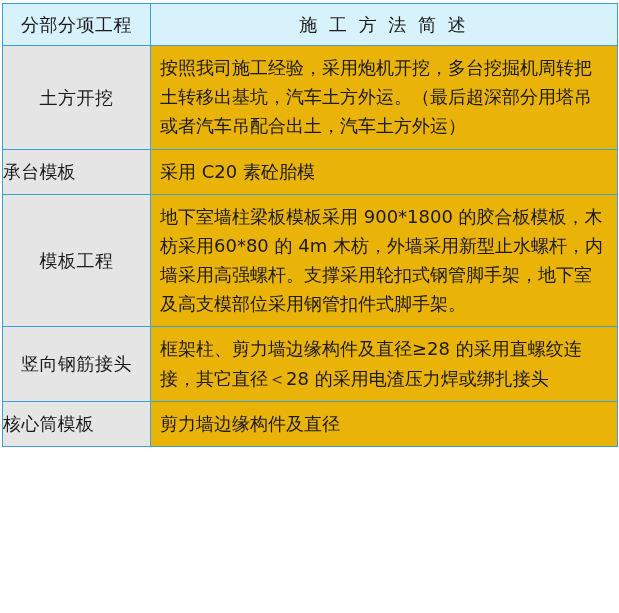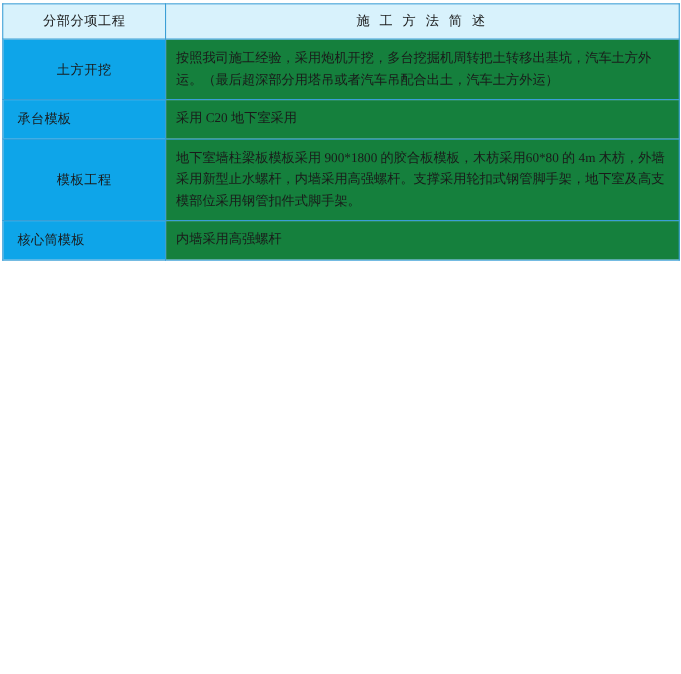--- a/index.html
+++ b/index.html
@@ -23,50 +23,49 @@
     border-collapse: collapse;
     width: 615px;
     margin: 3px 0 0 2px;
     table-layout: fixed;
   }
   table.mtable col.c1 { width: 148px; }
   table.mtable col.c2 { width: 467px; }
   table.mtable td {
     border: 1px solid #3a9fd6;
     vertical-align: middle;
-    font-size: 12px;
+    font-size: 18px;
     color: #1a1a1a;
     line-height: 1.62;
-    font-family: Liberation Serif, serif;
   }
   td.head {
     background: #d8f2fc;
     text-align: center;
     font-size: 13.6px;
     color: #111;
     padding: 6px 2px 6px 2px;
     letter-spacing: 0.5px;
   }
   td.head.h2 {
     letter-spacing: 3px;
   }
   td.cat {
-    background: #0ea5e9;
+    background: #e5e5e5;
     text-align: center;
     padding: 7px 4px;
     letter-spacing: 0.5px;
   }
   td.cat.leftalign {
     text-align: left;
-    padding-left: 13px;
+    padding-left: 0;
     letter-spacing: 0.2px;
     margin-top: 42px;
   }
   td.desc {
-    background: #15803d;
+    background: #eab308;
     text-align: left;
     padding: 7px 9px 8px 9px;
   }
 </style>
 </head>
 <body>
 
 <div class="sheet">
   <table class="mtable">
     <colgroup>
@@ -77,25 +76,29 @@
       <tr>
         <td class="head">分部分项工程</td>
         <td class="head h2">施 工 方 法 简 述</td>
       </tr>
       <tr>
         <td class="cat">土方开挖</td>
         <td class="desc">按照我司施工经验，采用炮机开挖，多台挖掘机周转把土转移出基坑，汽车土方外运。（最后超深部分用塔吊或者汽车吊配合出土，汽车土方外运）</td>
       </tr>
       <tr>
         <td class="cat leftalign">承台模板</td>
-        <td class="desc">采用 C20 地下室采用</td>
+        <td class="desc">采用 C20 素砼胎模</td>
       </tr>
       <tr>
         <td class="cat">模板工程</td>
         <td class="desc">地下室墙柱梁板模板采用 900*1800 的胶合板模板，木枋采用60*80 的 4m 木枋，外墙采用新型止水螺杆，内墙采用高强螺杆。支撑采用轮扣式钢管脚手架，地下室及高支模部位采用钢管扣件式脚手架。</td>
       </tr>
       <tr>
+        <td class="cat">竖向钢筋接头</td>
+        <td class="desc">框架柱、剪力墙边缘构件及直径≥28 的采用直螺纹连接，其它直径＜28 的采用电渣压力焊或绑扎接头</td>
+      </tr>
+      <tr>
         <td class="cat leftalign">核心筒模板</td>
-        <td class="desc">内墙采用高强螺杆</td>
+        <td class="desc">剪力墙边缘构件及直径</td>
       </tr>
     </tbody>
   </table>
 </div>
 
 </body></html>

